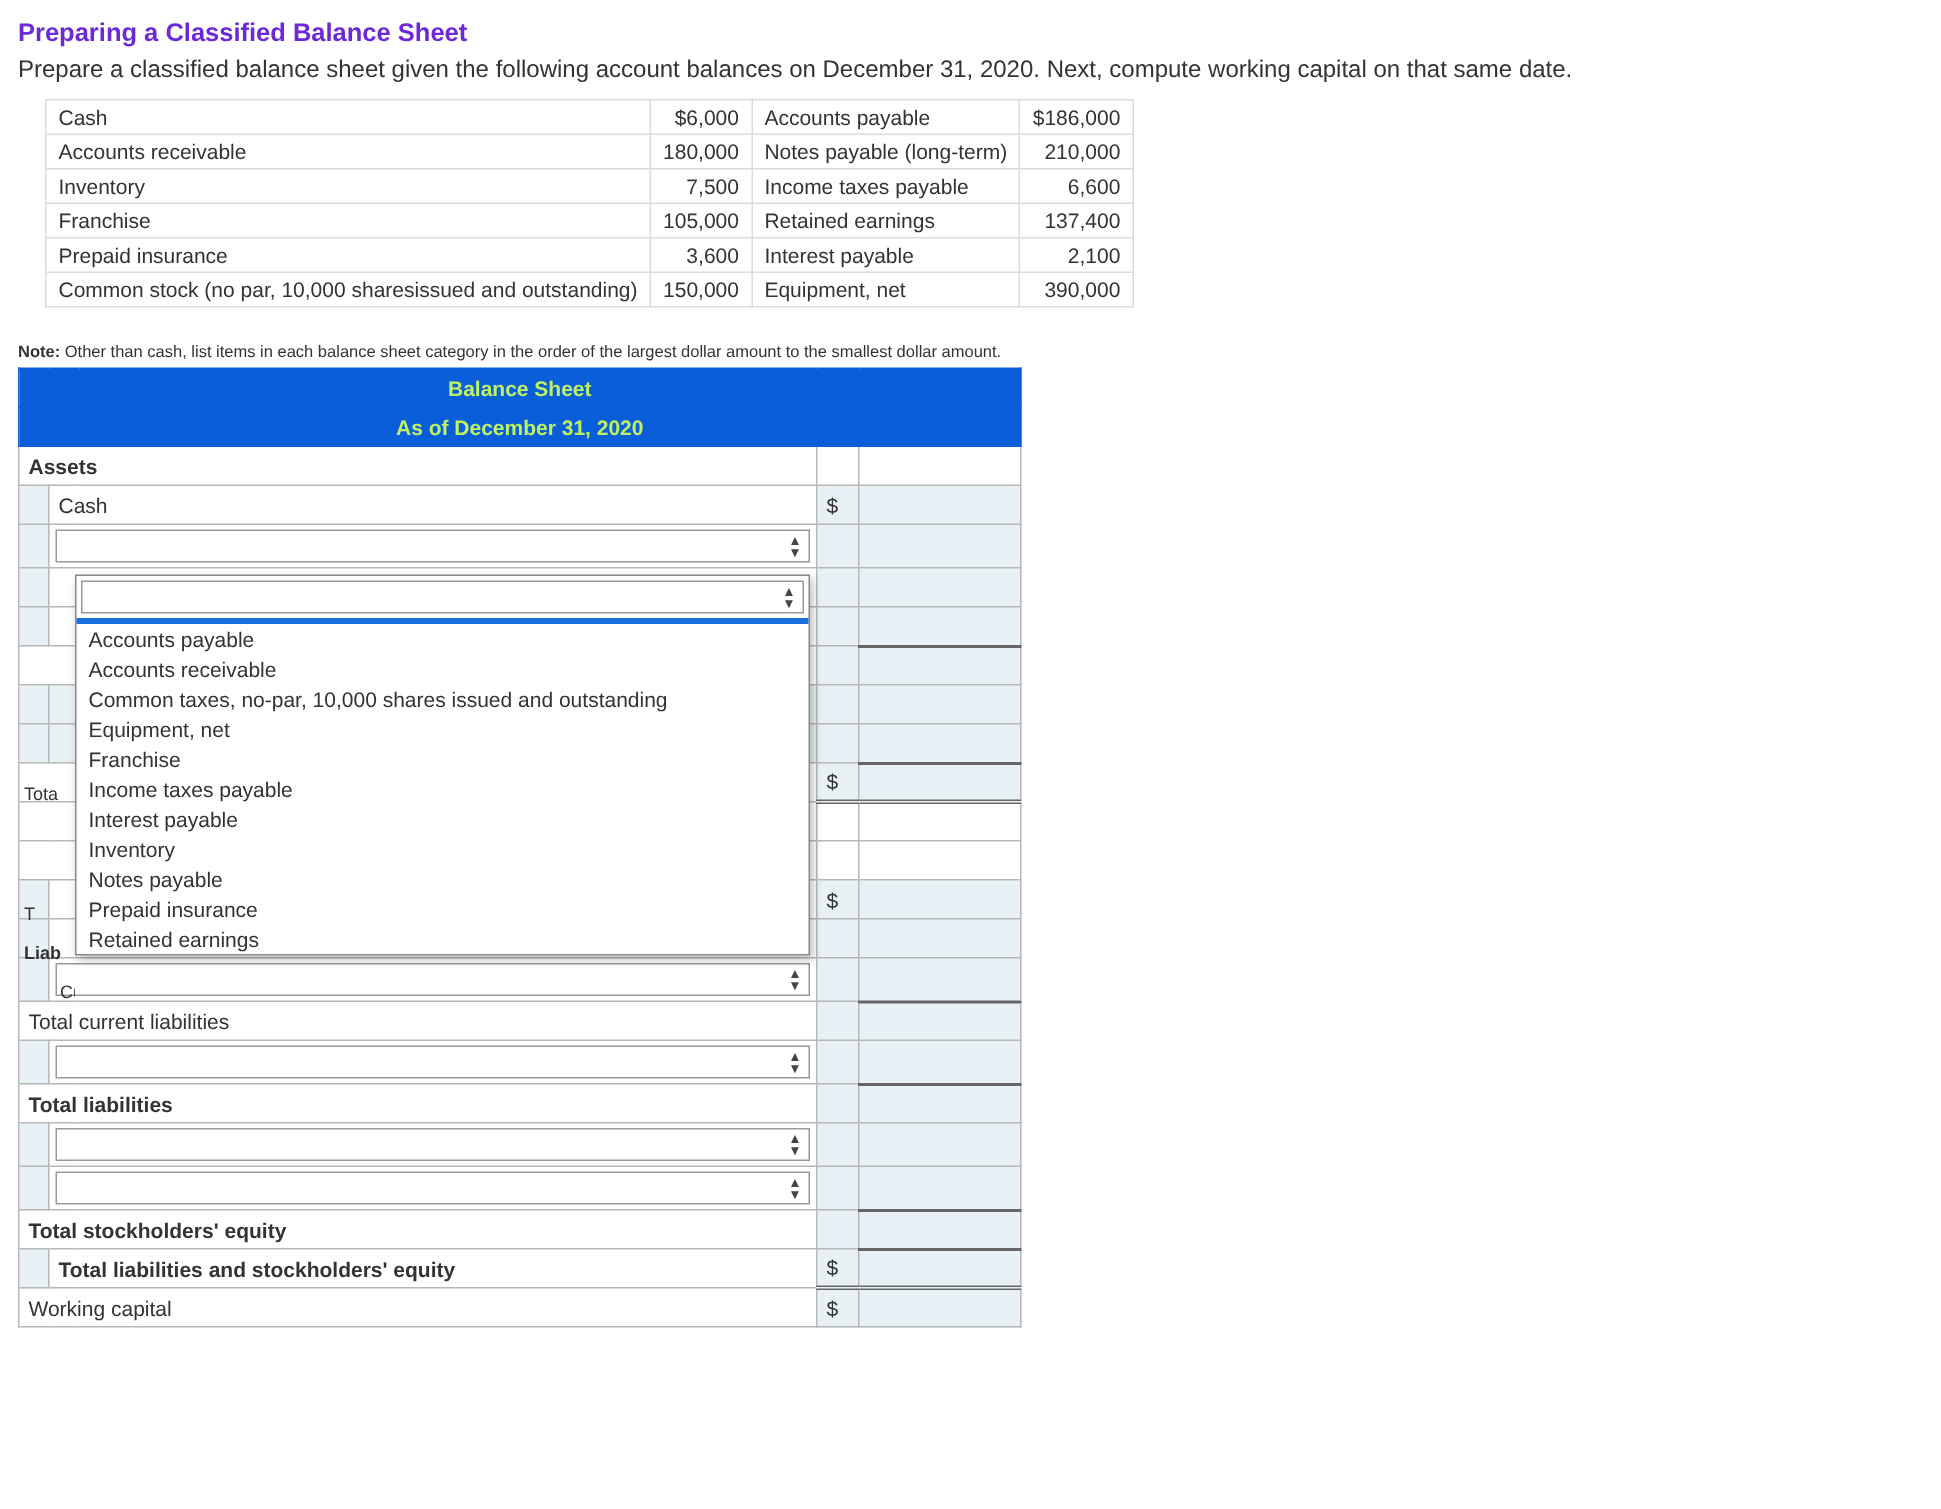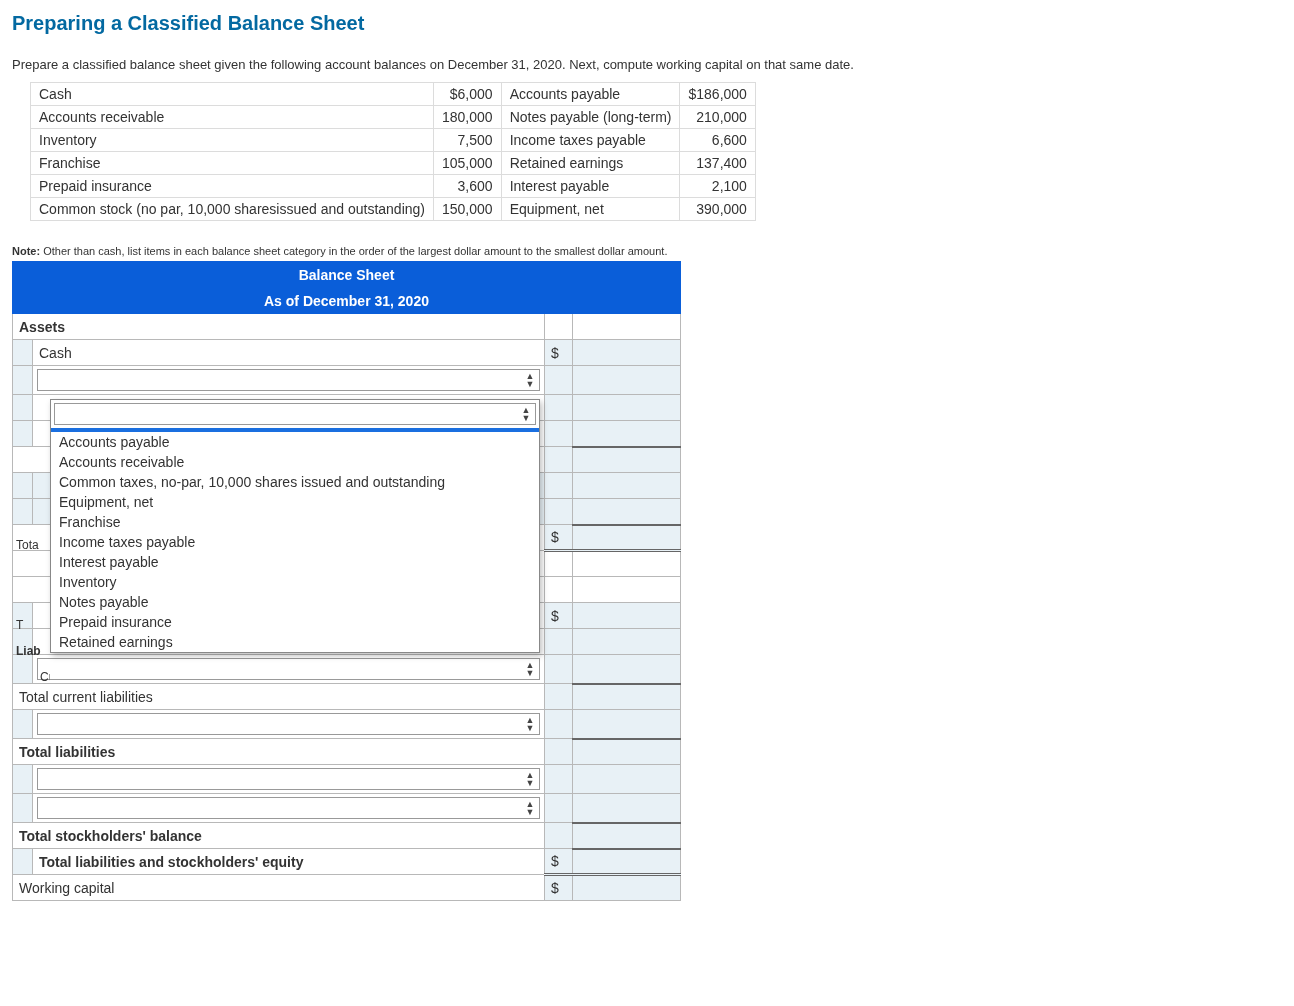--- a/index.html
+++ b/index.html
@@ -6,28 +6,28 @@
   body {
     font-family: 'Segoe UI', Arial, sans-serif;
     font-size: 14px;
     color: #333;
     margin: 0;
     padding: 12px;
     background: #fff;
     width: 1294px;
   }
   h2.title {
-    font-size: 20px;
+    font-size: 17px;
     font-weight: bold;
-    margin: 0 0 22px 0;
-    color: #0369a1;
+    margin: 0 0 6px 0;
+    color: #6d28d9;
   }
   p.instructions {
     margin: 0 0 10px 0;
-    font-size: 13px;
+    font-size: 16px;
     color: #333;
   }
   
   table.given {
     border-collapse: collapse;
     margin: 0 0 24px 18px;
   }
   table.given td {
     border: 1px solid #dcdcdc;
     padding: 3px 8px;
@@ -51,21 +51,21 @@
   table.ws col.cur    { width: 28px; }
   table.ws col.val    { width: 108px; }
   table.ws th, table.ws td {
     border: 1px solid #b8b8b8;
     font-size: 14px;
     height: 26px;
     padding: 0;
   }
   table.ws th.header {
     background: #0a5ed9;
-    color: #ffffff;
+    color: #bef264;
     font-weight: bold;
     text-align: center;
     padding: 3px 0;
     border: 1px solid #0a5ed9;
   }
   table.ws th.header.sub { font-weight: bold; }
   table.ws td { padding: 2px 6px; }
   table.ws td.bold { font-weight: bold; }
   table.ws td.shade { background: #e8f1f6; }
   table.ws td.cur { text-align: left; padding-left: 6px; }
@@ -339,21 +339,21 @@
       <td colspan="2" style="padding:2px 4px;">
         <div class="selectbox">
           <span class="arrows">▲<br>▼</span>
         </div>
       </td>
       <td class="shade"></td>
           <td class="shade"></td>
     </tr>
 
     <tr>
-      <td class="bold" colspan="3">Total stockholders' balance</td>
+      <td class="bold" colspan="3">Total stockholders' equity</td>
       <td class="shade"></td>
           <td class="shade thick-top"></td>
     </tr>
 
     <tr>
       <td class="shade"></td>
       <td class="bold" colspan="2">Total liabilities and stockholders' equity</td>
       <td class="cur shade">$</td>
       <td class="shade thick-top"></td>
     </tr>

